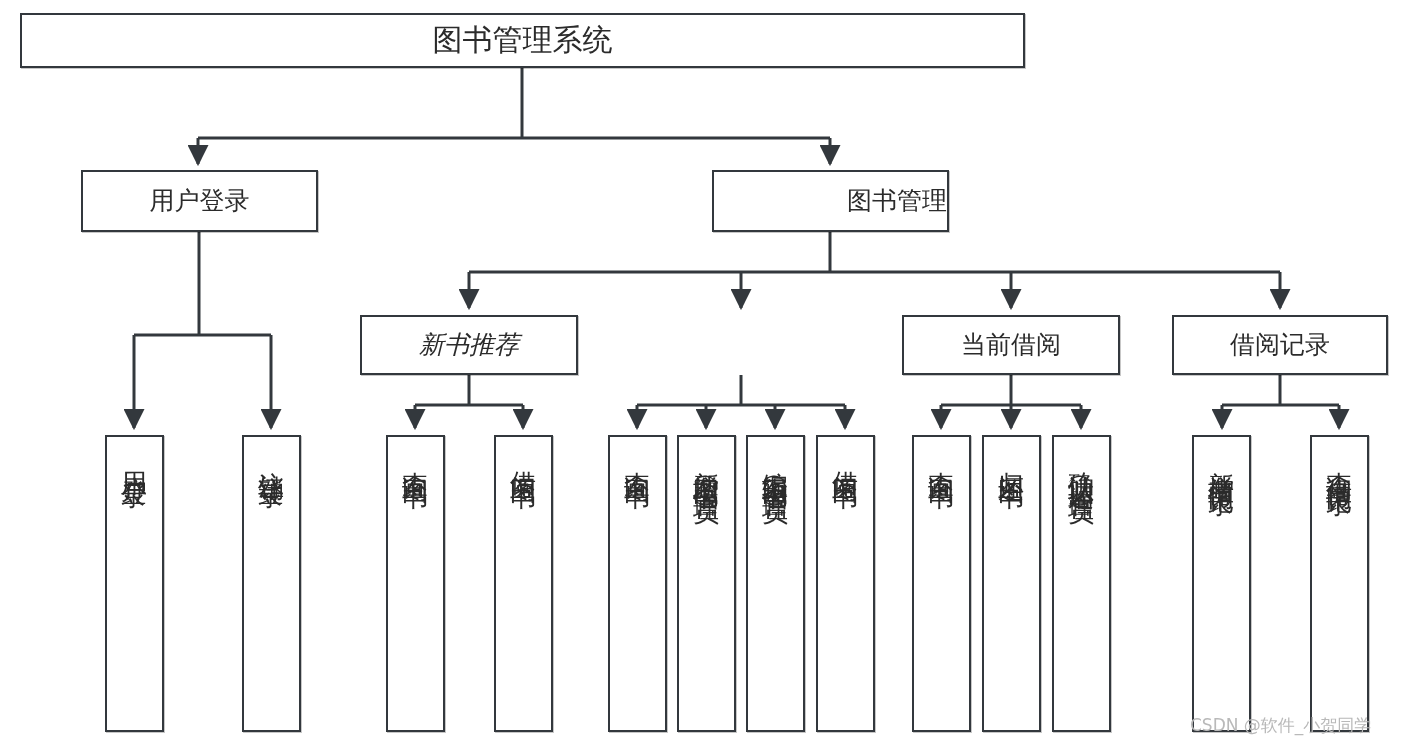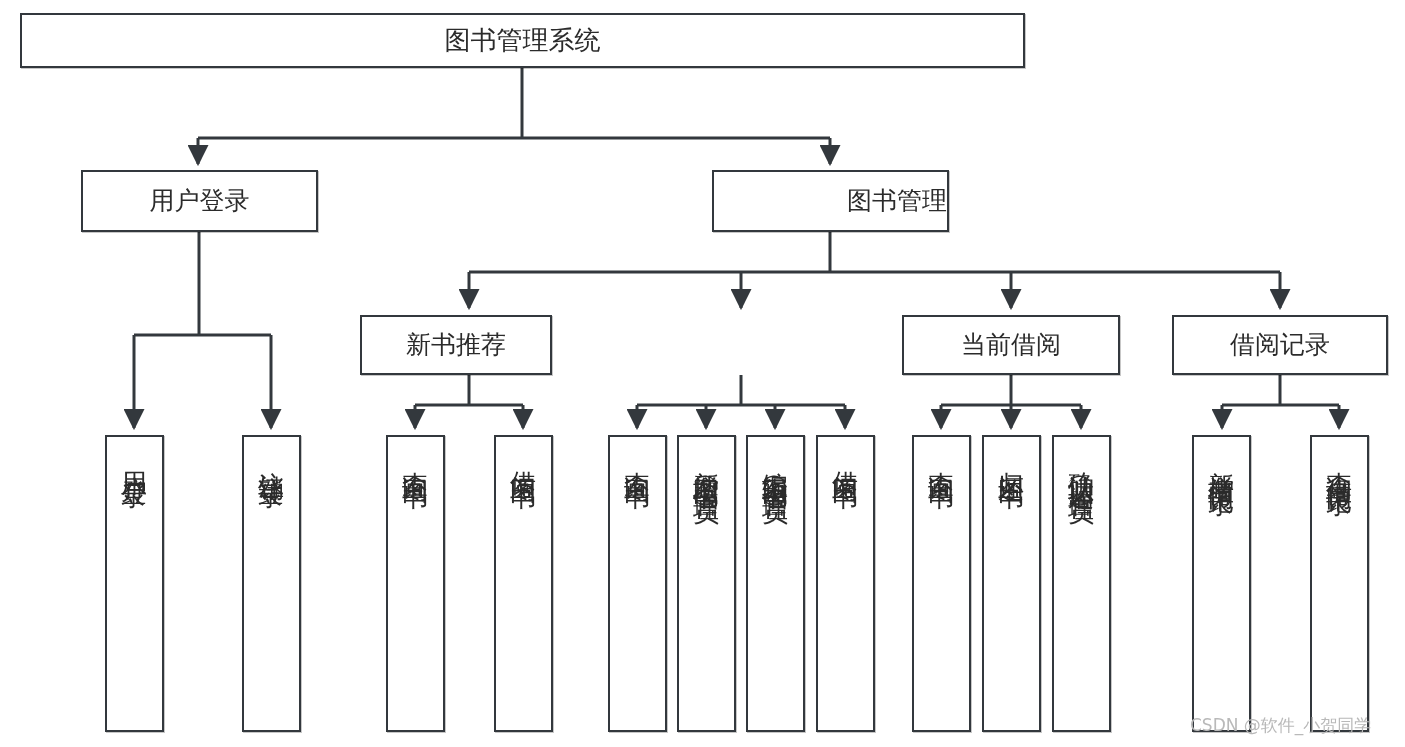--- a/index.html
+++ b/index.html
@@ -41,21 +41,21 @@
     display: block;
     text-align: center;
     line-height: 1.15;
     white-space: nowrap;
   }
   
   .node.horiz .node-label {
     font-size: 25px;
   }
   .node.root .node-label {
-    font-size: 26px;
+    font-size: 30px;
   }
   
   .node.vert {
     align-items: flex-start;
     padding-top: 14px;
   }
   .node.vert .node-label {
     writing-mode: vertical-rl;
     text-orientation: upright;
     font-size: 26px;
@@ -133,21 +133,21 @@
     <span class="node-label">图书管理系统</span>
   </div>
 
   <div class="node horiz" style="left:81px; top:170px; width:237px; height:62px;">
     <span class="node-label">用户登录</span>
   </div>
   <div class="node horiz" style="left:712px; top:170px; width:237px; height:62px;justify-content:flex-end;">
     <span class="node-label">图书管理</span>
   </div>
 
-  <div class="node horiz" style="left:360px; top:315px; width:192px; height:60px;">
+  <div class="node horiz" style="left:360px; top:315px; width:218px; height:60px;font-style:italic;">
     <span class="node-label">新书推荐</span>
   </div>
   <div class="node horiz" style="left:902px; top:315px; width:218px; height:60px;">
     <span class="node-label">当前借阅</span>
   </div>
   <div class="node horiz" style="left:1172px; top:315px; width:216px; height:60px;">
     <span class="node-label">借阅记录</span>
   </div>
 
   <div class="node vert" style="left:105px; top:435px; width:59px; height:297px;">

